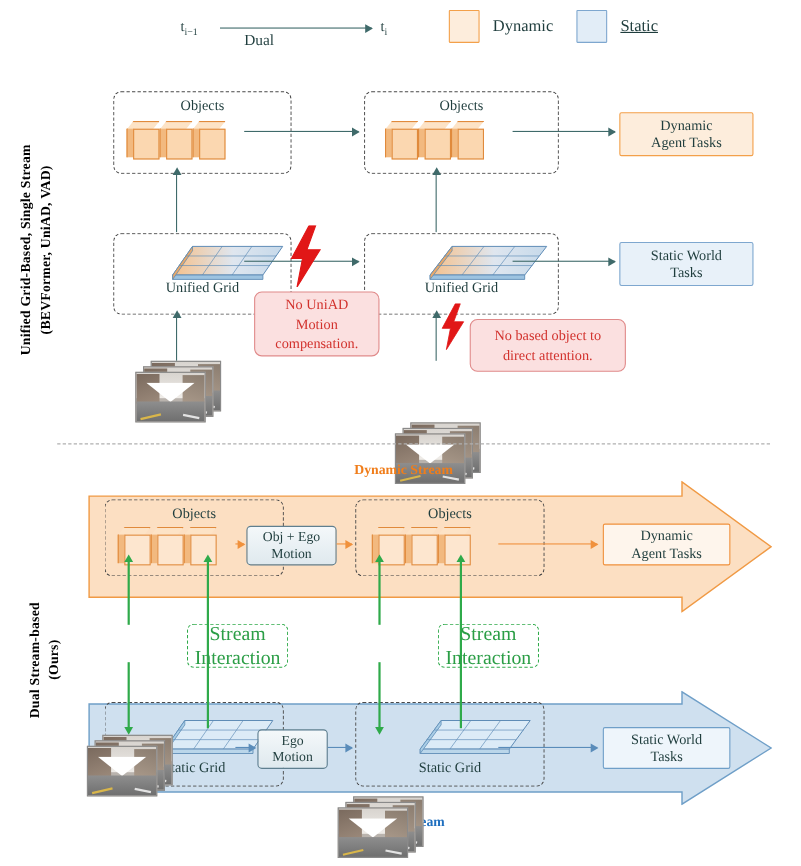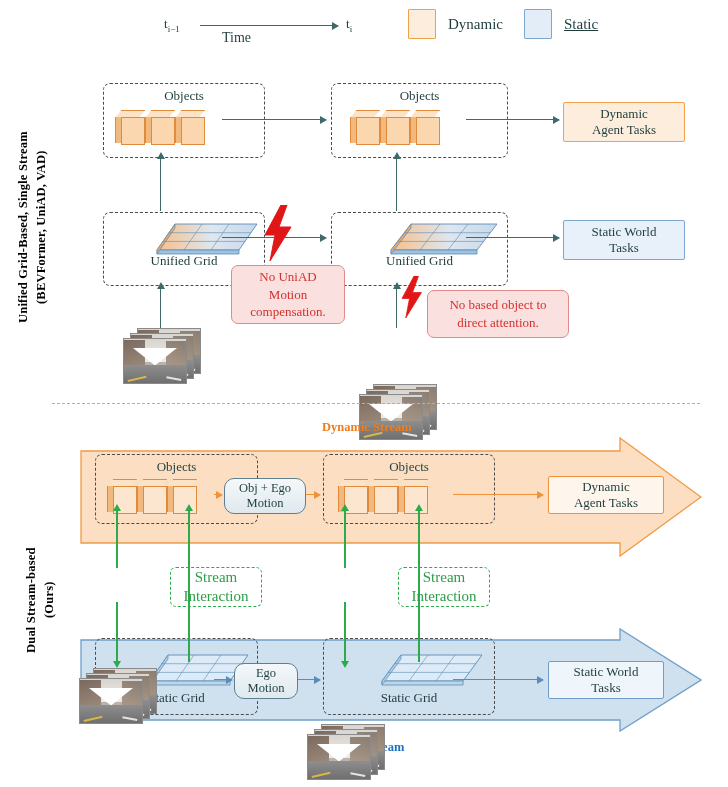--- a/index.html
+++ b/index.html
@@ -81,34 +81,34 @@
   .bolt{position:absolute;color:#e11717;}
 
   
   #divider{left:52px;top:403px;width:648px;height:0;border-top:1.4px dashed #b0b0b0;}
 
   
   .bigarrow{position:absolute;}
   .streamlabel{position:absolute;font-weight:bold;font-size:12.5px;}
 
   
-  .pill{position:absolute;border:1.2px solid #5f7f8f;border-radius:10px;
+  .pill{position:absolute;border:1.2px solid #5f7f8f;border-radius:4px;
     background:linear-gradient(#f4f8fa,#dfe9ee);font-size:12.5px;line-height:1.22;}
 
   
   .sibox{position:absolute;border:1.4px dashed #2faa4a;border-radius:6px;
-    color:#2b9e46;font-size:15px;line-height:1.25;}
+    color:#2b9e46;font-size:18px;line-height:1.25;}
 </style>
 </head>
 <body>
 
 <div class="abs" id="time-axis">
   <span class="abs tlabel" style="left:14px;top:8px;">t<sub style="font-size:9px">i−1</sub></span>
   <div class="tline"></div>
-  <span class="abs tword">Time</span>
+  <span class="abs tword">Dual</span>
   <span class="abs tlabel" style="left:196px;top:8px;">t<sub style="font-size:9px">i</sub></span>
 </div>
 
 <div class="abs ctr" style="left:408px;top:9px;">
   <div class="legend-sw" style="background:#fdeddc;border-color:#f3a04a;"></div>
   <span class="legend-txt">Dynamic</span>
 </div>
 <div class="abs ctr" style="left:524px;top:9px;text-decoration:underline;">
   <div class="legend-sw" style="background:#e2edf7;border-color:#7ea7cf;"></div>
   <span class="legend-txt">Static</span>

